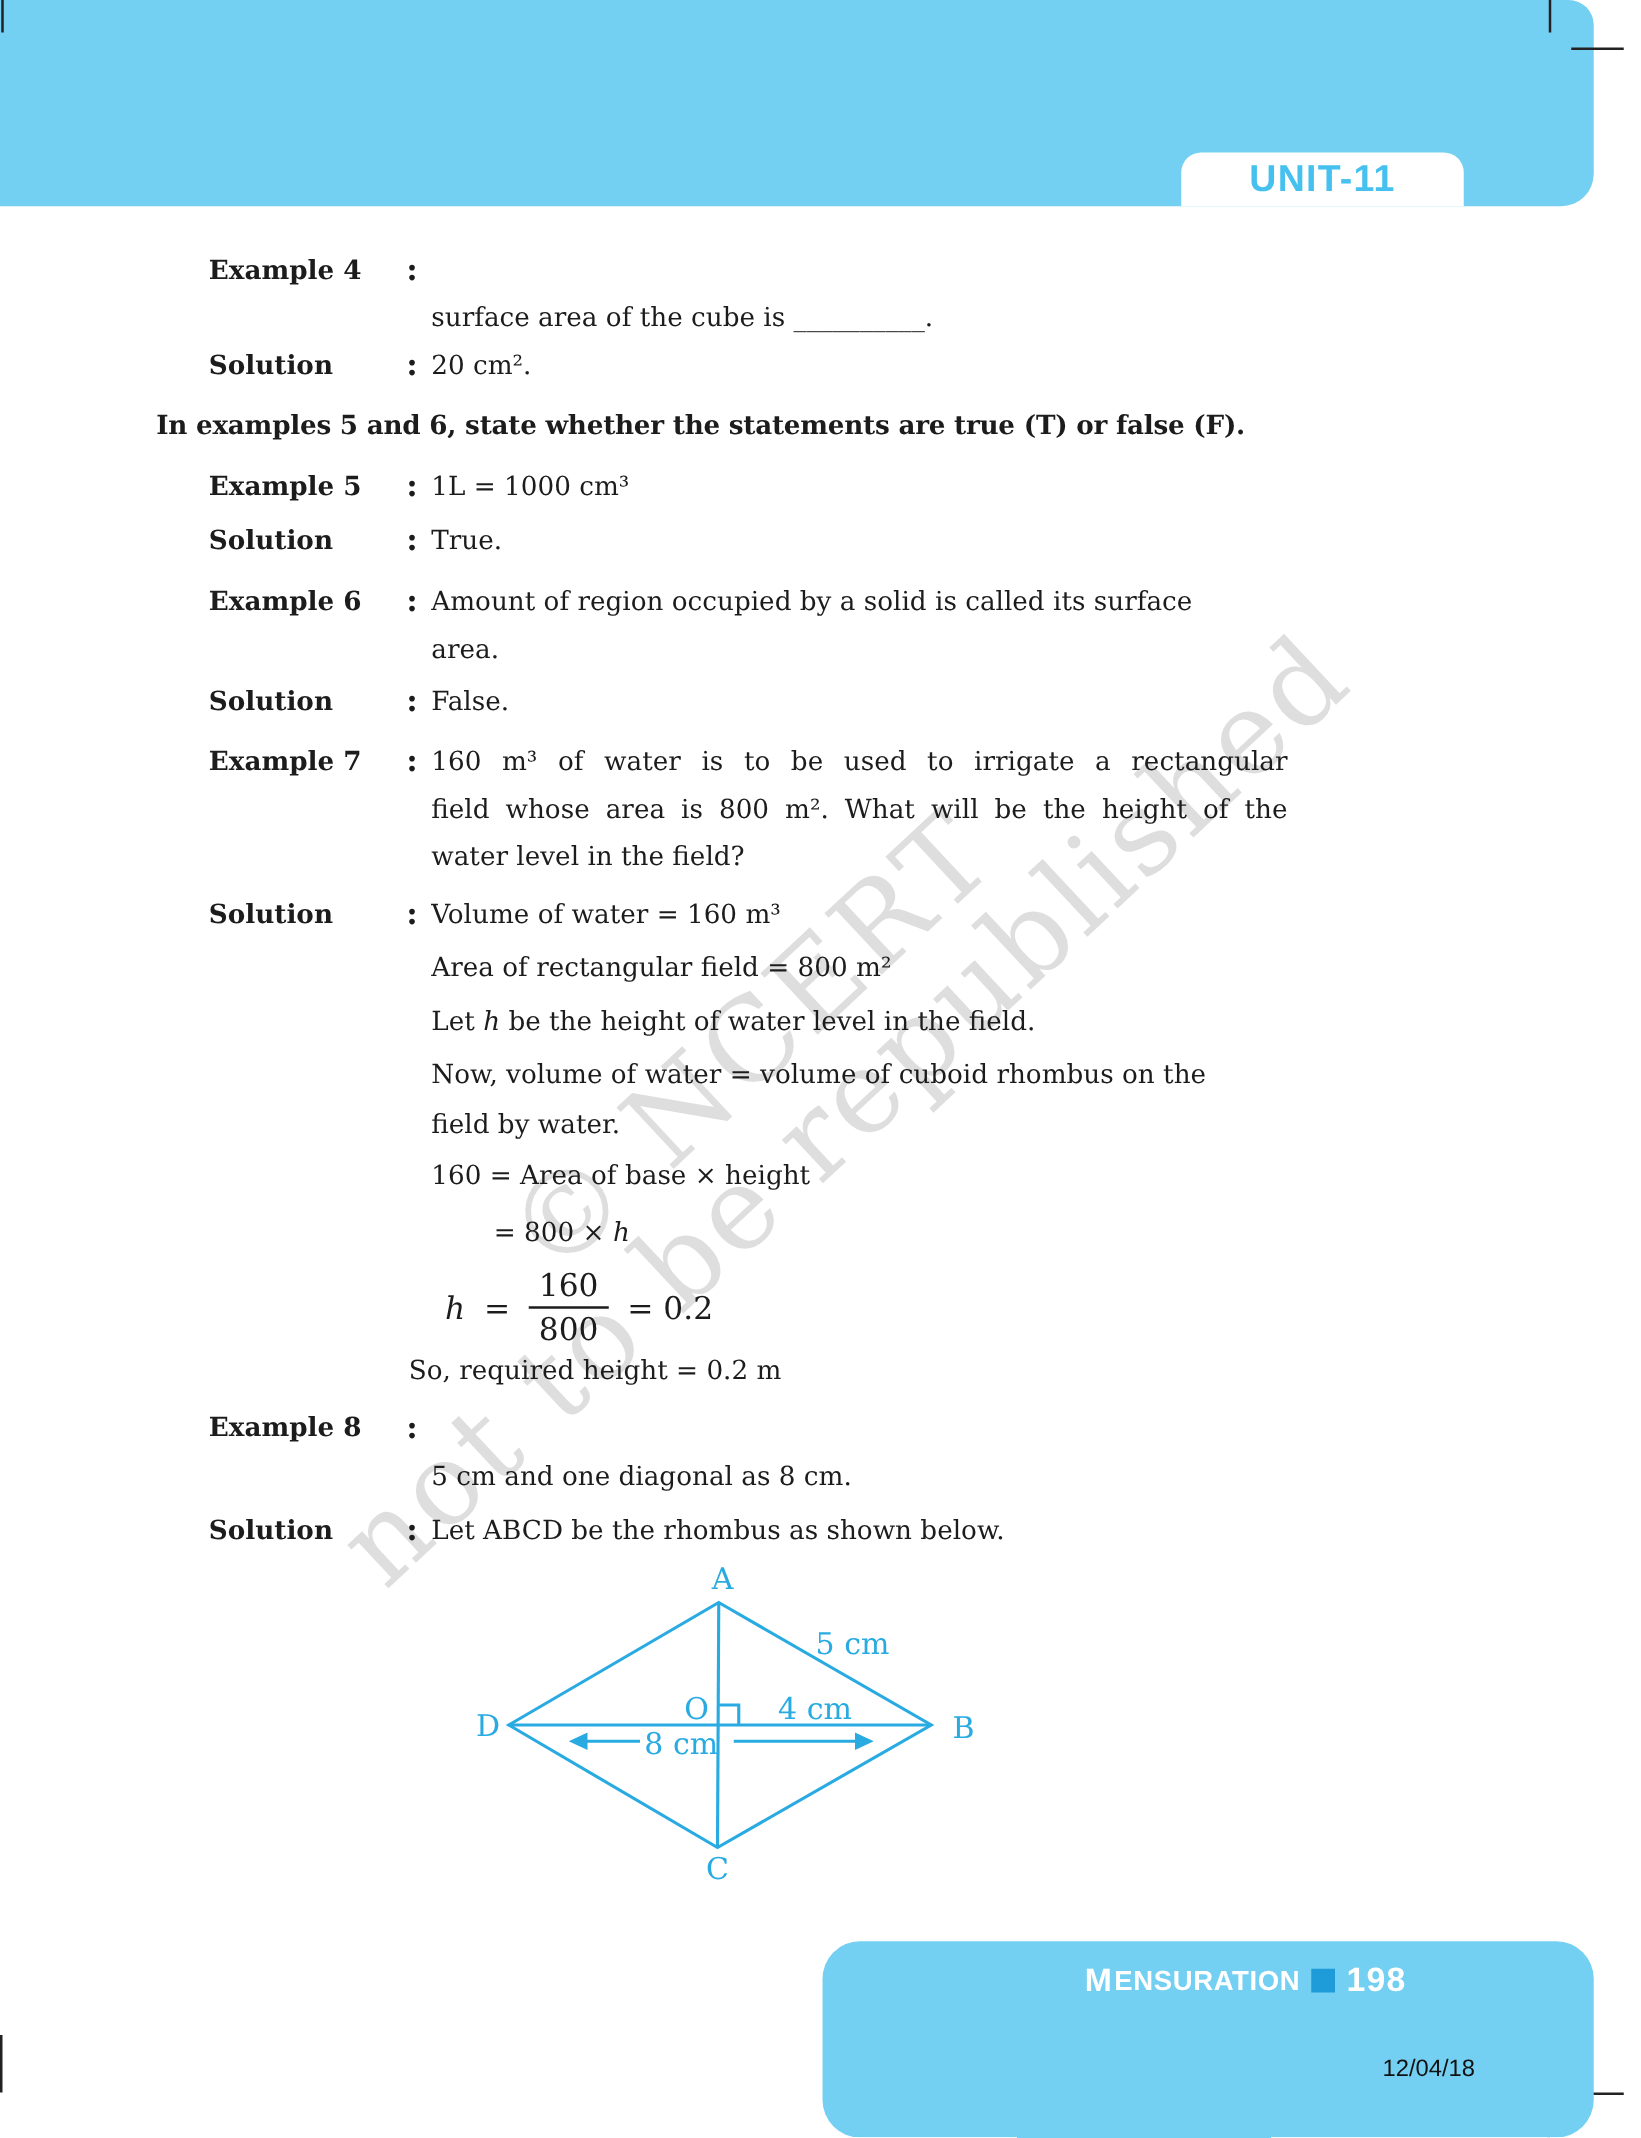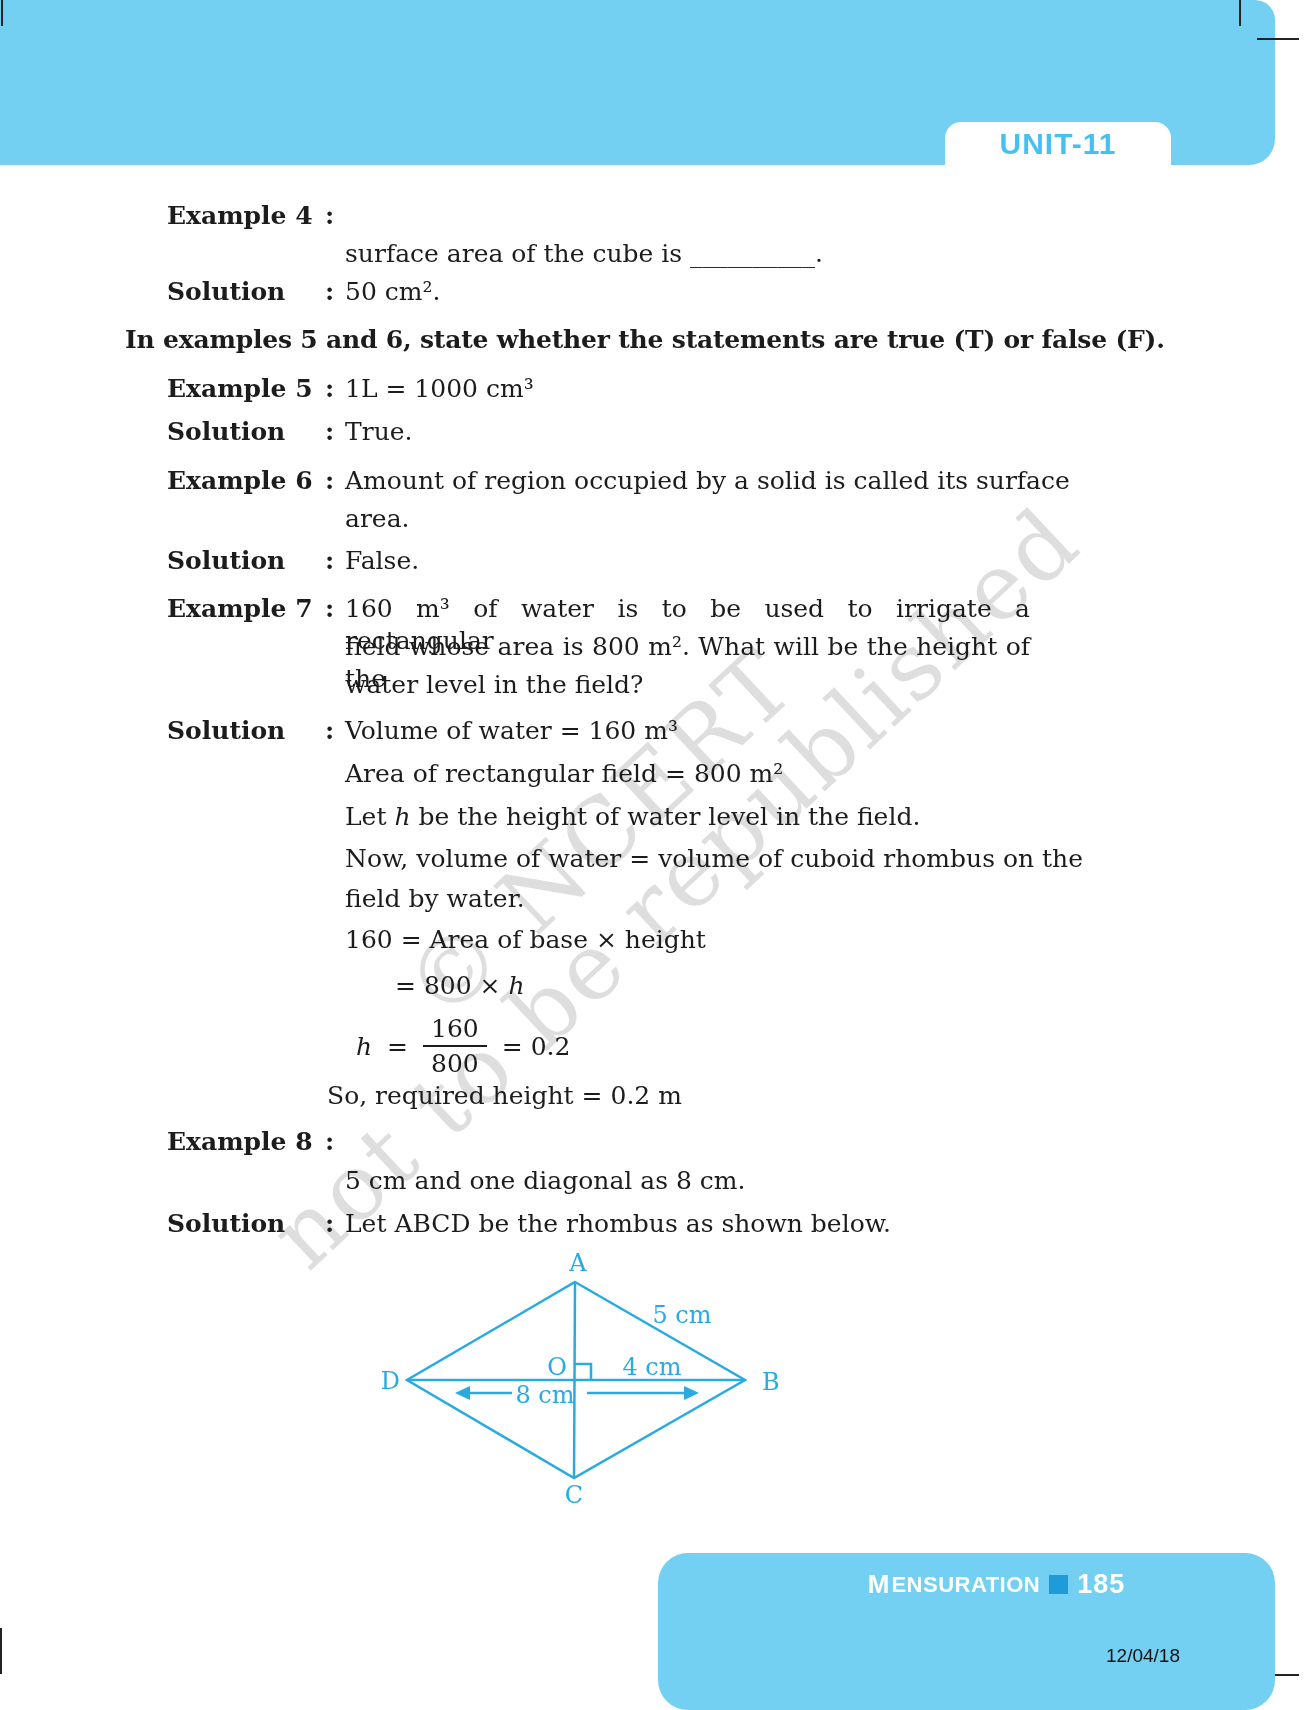--- a/index.html
+++ b/index.html
@@ -32,21 +32,21 @@
   
   .wm {
     position:absolute; white-space:nowrap; color:#9a9a9a; opacity:0.32;
     font-family:"DejaVu Serif", serif; letter-spacing:3px;
     transform:translate(-50%,-50%) rotate(-43deg); pointer-events:none;
   }
   .wm1 { left:600px; top:835px; font-size:92px; }
   .wm2 { left:675px; top:888px; font-size:92px; }
 
   
-  .ln { position:absolute; font-size:25px; line-height:32px; white-space:nowrap; }
+  .ln { position:absolute; font-size:21px; line-height:32px; white-space:nowrap; }
   .lbl { font-weight:bold; }
   .colon { position:absolute; font-size:25px; line-height:32px; font-weight:bold; }
   .just { width:685px; white-space:normal; text-align:justify; text-align-last:justify; }
   .head { font-weight:bold; letter-spacing:-0.2px; }
   .it { font-style:italic; }
 
   
   .eqrow {
     position:absolute; left:356px; top:1012px; height:68px;
     display:flex; align-items:center; gap:15px; font-size:25px;
@@ -98,21 +98,21 @@
 
   <div class="wm wm1">© NCERT</div>
   <div class="wm wm2">not to be republished</div>
 
   <div class="ln lbl" style="left:167px; top:200px;">Example 4</div>
   <div class="colon" style="left:325px; top:200px;">:</div>
   <div class="ln" style="left:345px; top:238px;">surface area of the cube is __________.</div>
 
   <div class="ln lbl" style="left:167px; top:276px;">Solution</div>
   <div class="colon" style="left:325px; top:276px;">:</div>
-  <div class="ln" style="left:345px; top:276px;">50 cm².</div>
+  <div class="ln" style="left:345px; top:276px;">20 cm².</div>
 
   <div class="ln head" style="left:125px; top:324px;">In examples 5 and 6, state whether the statements are true (T) or false (F).</div>
 
   <div class="ln lbl" style="left:167px; top:373px;">Example 5</div>
   <div class="colon" style="left:325px; top:373px;">:</div>
   <div class="ln" style="left:345px; top:373px;">1L = 1000 cm³</div>
 
   <div class="ln lbl" style="left:167px; top:416px;">Solution</div>
   <div class="colon" style="left:325px; top:416px;">:</div>
   <div class="ln" style="left:345px; top:416px;">True.</div>
@@ -187,18 +187,18 @@
     <text x="322" y="98" text-anchor="middle">5 cm</text>
     <text x="292" y="150" text-anchor="middle">4 cm</text>
     <text x="185" y="178" text-anchor="middle">8 cm</text>
   </svg>
 
   <div class="footer">
     <div class="footer-line">
       <span class="chap-first">M</span>
         <span class="chap-rest">ENSURATION</span>
       <span class="sq"></span>
-      <span class="pgnum">185</span>
+      <span class="pgnum">198</span>
     </div>
     <div class="date">12/04/18</div>
   </div>
 
 </div>
 
 </body></html>

